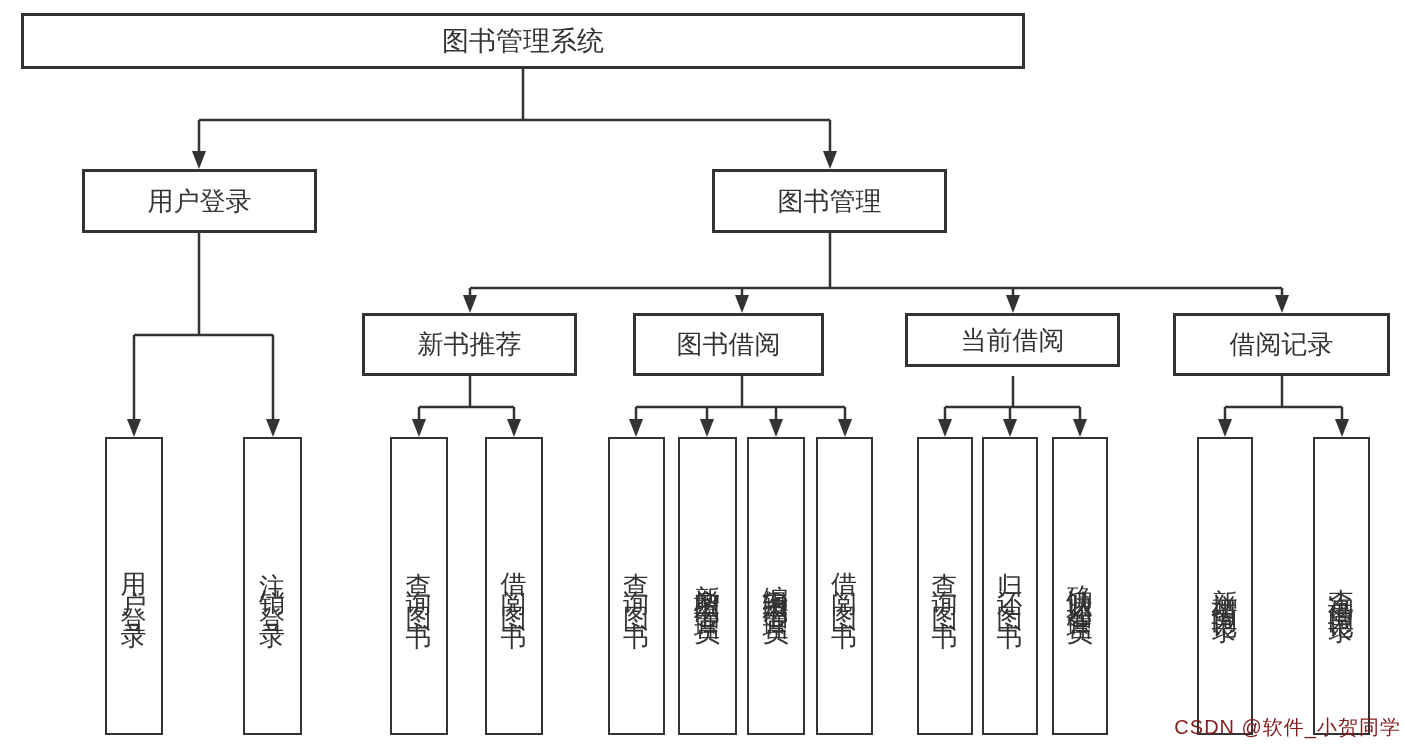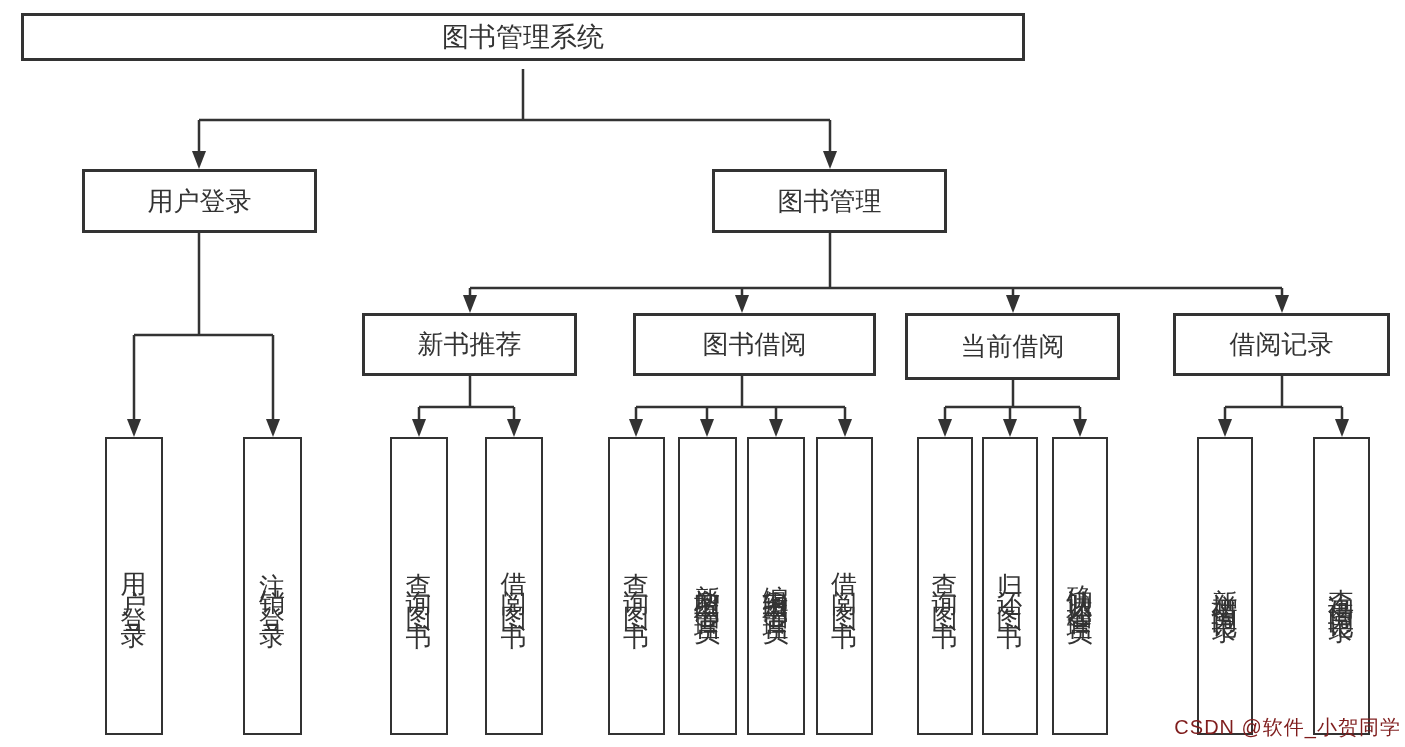--- a/index.html
+++ b/index.html
@@ -43,21 +43,21 @@
     z-index: 2;
   }
   .node span {
     color: #333333;
     white-space: nowrap;
   }
   .root {
     left: 21px;
     top: 13px;
     width: 1004px;
-    height: 48px;
+    height: 56px;
     font-size: 27px;
   }
   .branch {
     height: 64px;
     font-size: 26px;
   }
   .leaf {
     width: 58px;
     height: 298px;
     border-width: 2.5px;
@@ -137,24 +137,24 @@
   <div class="node branch" style="left:82px;top:169px;width:235px;">
     <span>用户登录</span>
   </div>
   <div class="node branch" style="left:362px;top:313px;width:215px;height:63px;">
     <span>新书推荐</span>
   </div>
 
   <div class="node branch" style="left:712px;top:169px;width:235px;">
     <span>图书管理</span>
   </div>
-  <div class="node branch" style="left:633px;top:313px;width:243px;height:63px;">
+  <div class="node branch" style="left:633px;top:313px;width:191px;height:63px;">
     <span>图书借阅</span>
   </div>
-  <div class="node branch" style="left:905px;top:313px;width:215px;height:67px;">
+  <div class="node branch" style="left:905px;top:313px;width:215px;height:54px;">
     <span>当前借阅</span>
   </div>
   <div class="node branch" style="left:1173px;top:313px;width:217px;height:63px;">
     <span>借阅记录</span>
   </div>
 
   <div class="node leaf" style="left:105px;top:437px;">
     <span class="vtext ls-wide">用户登录</span>
   </div>
   <div class="node leaf" style="left:243px;top:437px;width:59px;">

